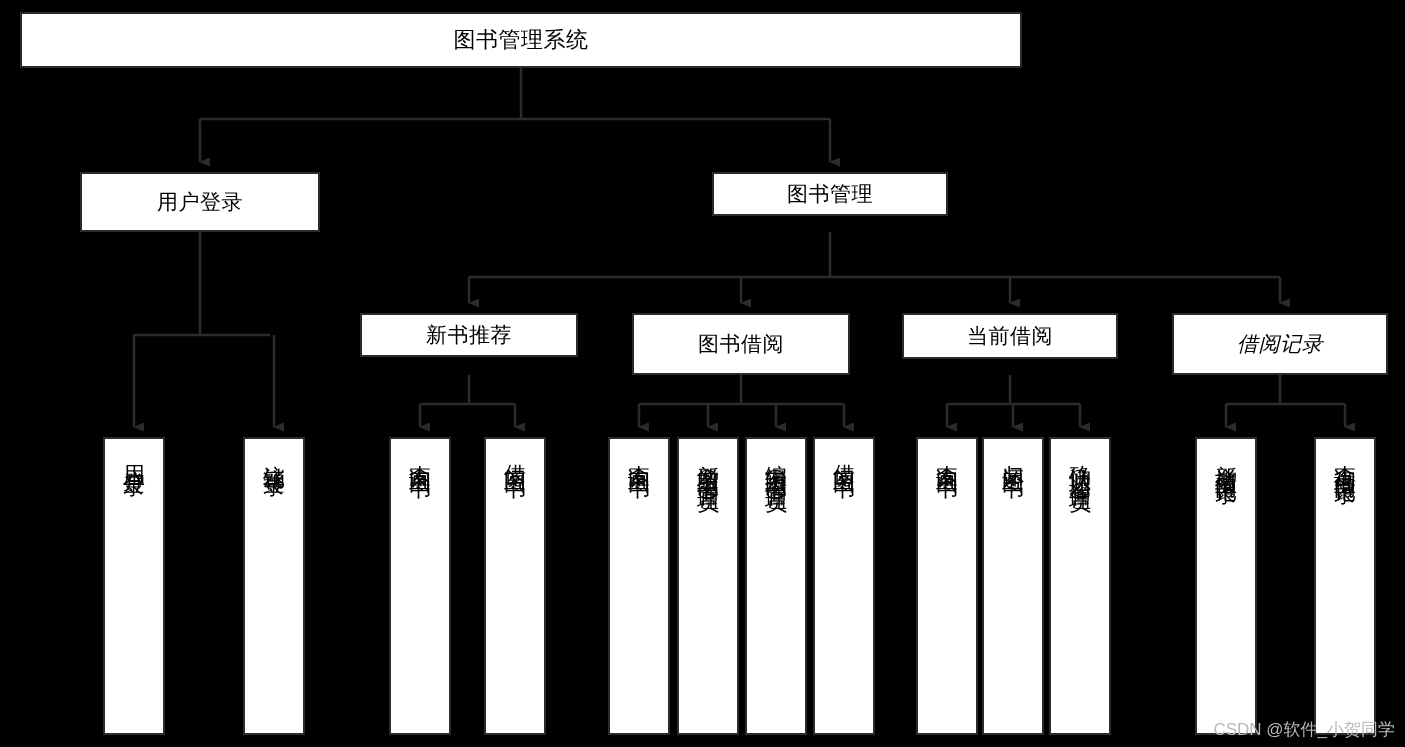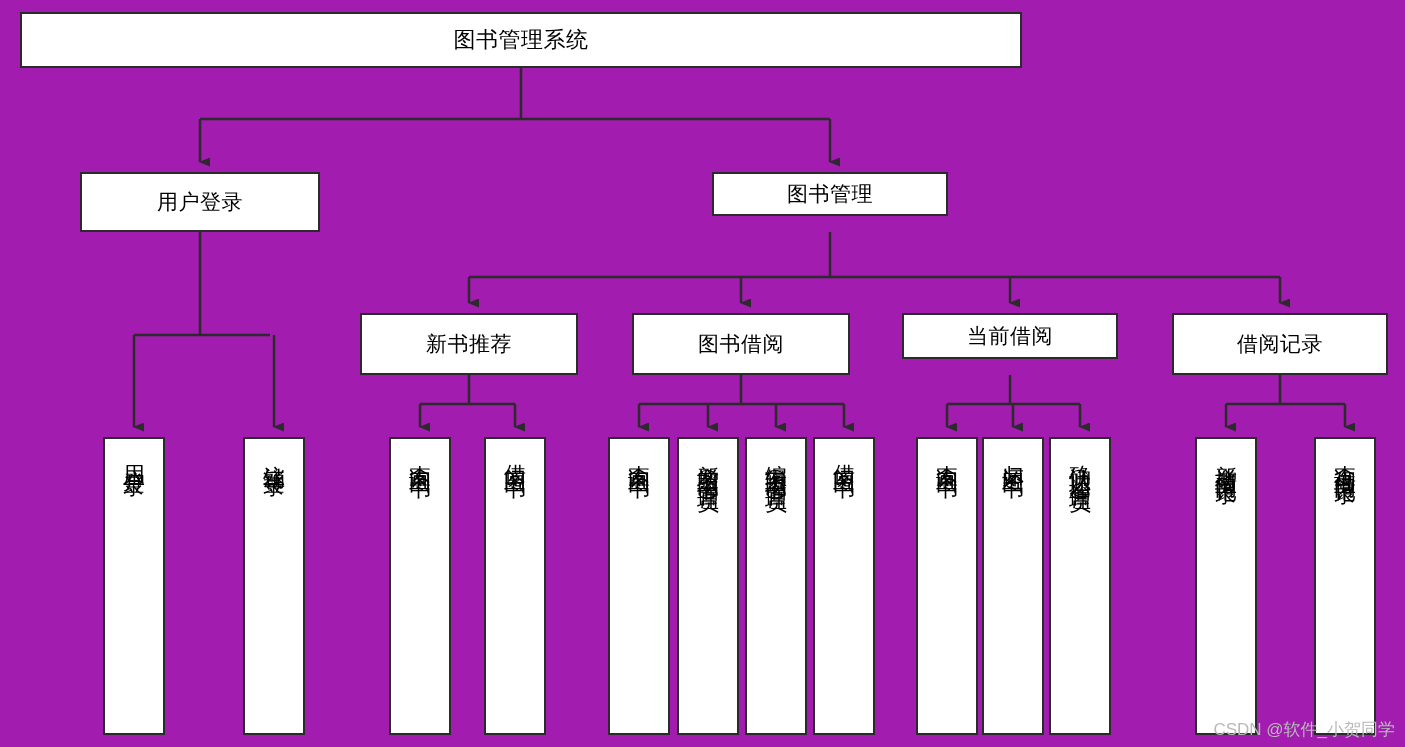--- a/index.html
+++ b/index.html
@@ -8,21 +8,21 @@
     padding: 0;
     background: #ffffff;
   }
   body {
     font-family: "Liberation Sans", "DejaVu Sans", sans-serif;
   }
   #canvas {
     position: relative;
     width: 1405px;
     height: 747px;
-    background: #a21caf;
+    background: #000000;
     overflow: hidden;
   }
   #edges {
     position: absolute;
     left: 0;
     top: 0;
     width: 1405px;
     height: 747px;
     pointer-events: none;
   }
@@ -137,30 +137,30 @@
     <span class="label">图书管理系统</span>
   </div>
 
   <div class="node horiz" style="left:80px; top:172px; width:240px; height:60px;">
     <span class="label">用户登录</span>
   </div>
   <div class="node horiz" style="left:712px; top:172px; width:236px; height:44px;">
     <span class="label">图书管理</span>
   </div>
 
-  <div class="node horiz" style="left:360px; top:313px; width:218px; height:62px;">
+  <div class="node horiz" style="left:360px; top:313px; width:218px; height:44px;">
     <span class="label">新书推荐</span>
   </div>
   <div class="node horiz" style="left:632px; top:313px; width:218px; height:62px;align-items:center;">
     <span class="label">图书借阅</span>
   </div>
   <div class="node horiz" style="left:902px; top:313px; width:216px; height:46px;">
     <span class="label">当前借阅</span>
   </div>
-  <div class="node horiz" style="left:1172px; top:313px; width:216px; height:62px;">
+  <div class="node horiz" style="left:1172px; top:313px; width:216px; height:62px;font-style:italic;">
     <span class="label">借阅记录</span>
   </div>
 
   <div class="node vert" style="left:103px; top:437px; width:62px; height:298px;">
     <span class="label">用户登录</span>
   </div>
   <div class="node vert" style="left:243px; top:437px; width:62px; height:298px;">
     <span class="label">注销登录</span>
   </div>
 

